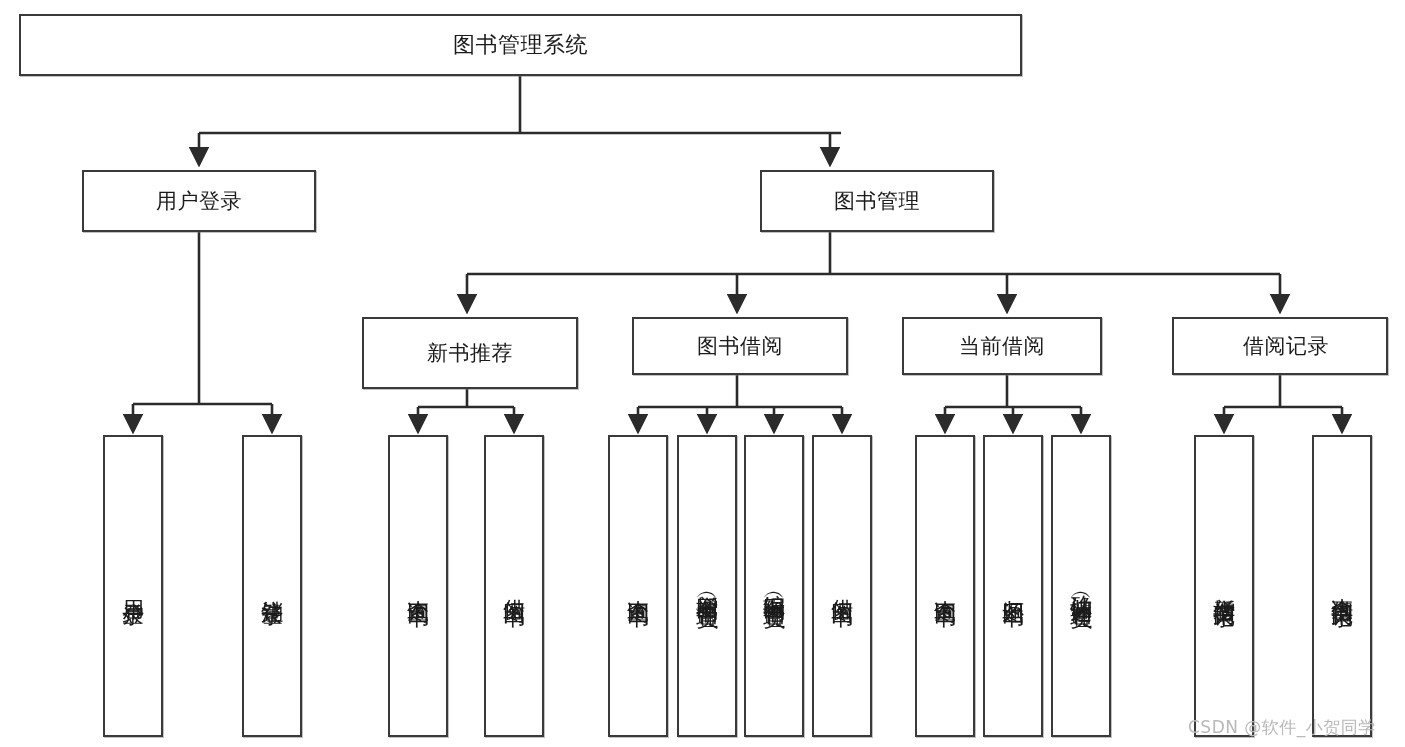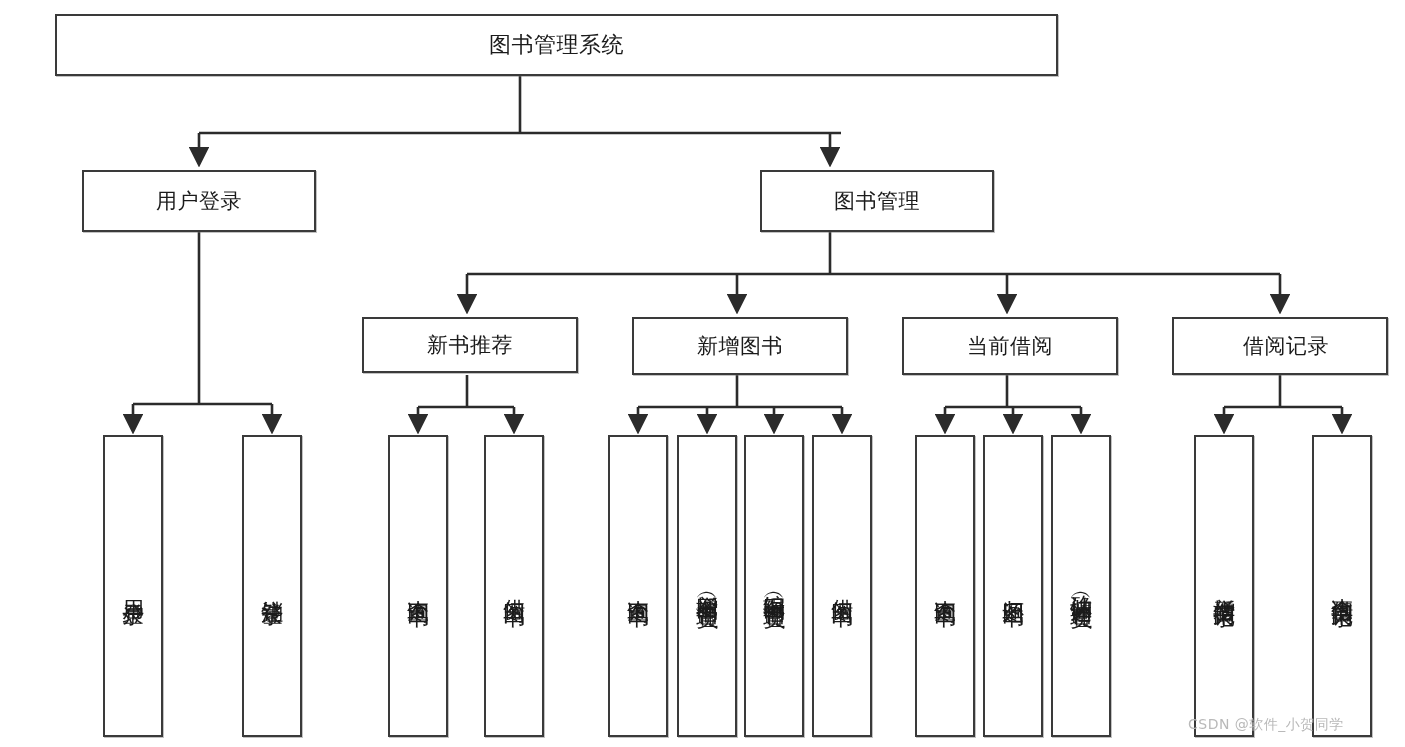--- a/index.html
+++ b/index.html
@@ -31,21 +31,20 @@
     border: 2px solid #3a3a3a;
     background: #ffffff;
     display: flex;
     align-items: center;
     justify-content: center;
     color: #1b1b1b;
     box-shadow: 1px 1px 0 rgba(120,120,120,0.45);
   }
   .node.root {
     border-width: 2px;
-    margin-left: 36px;
   }
   .node .label {
     line-height: 1.18;
     white-space: nowrap;
     letter-spacing: 0.5px;
   }
   .node.horizontal .label {
     font-size: 21px;
   }
   .node.root .label {
@@ -58,21 +57,21 @@
   .node.vertical .label {
     writing-mode: vertical-rl;
     text-orientation: upright;
     font-size: 22px;
     line-height: 1.12;
     letter-spacing: 2px;
     white-space: nowrap;
   }
   .watermark {
     position: absolute;
-    font-size: 14px;
+    font-size: 17px;
     color: #b9b9b9;
     white-space: nowrap;
     letter-spacing: 0.5px;
   }
 </style>
 </head>
 <body>
 
 <div id="canvas">
 
@@ -131,29 +130,29 @@
   </div>
 
   <div class="node horizontal" style="left:82px; top:170px; width:234px; height:62px;">
     <span class="label">用户登录</span>
   </div>
 
   <div class="node horizontal" style="left:712px; top:170px; width:234px; height:62px;margin-left:48px;">
     <span class="label">图书管理</span>
   </div>
 
-  <div class="node horizontal" style="left:362px; top:317px; width:216px; height:56px;">
+  <div class="node horizontal" style="left:362px; top:317px; width:216px; height:72px;">
     <span class="label">新书推荐</span>
   </div>
 
   <div class="node horizontal" style="left:632px; top:317px; width:216px; height:58px;">
-    <span class="label">新增图书</span>
-  </div>
-
-  <div class="node horizontal" style="left:902px; top:317px; width:216px; height:58px;">
+    <span class="label">图书借阅</span>
+  </div>
+
+  <div class="node horizontal" style="left:902px; top:317px; width:200px; height:58px;">
     <span class="label">当前借阅</span>
   </div>
 
   <div class="node horizontal" style="left:1172px; top:317px; width:216px; height:58px;padding-left:12px;">
     <span class="label">借阅记录</span>
   </div>
 
   <div class="node vertical" style="left:103px; top:435px; width:60px; height:302px;">
     <span class="label">用户登录</span>
   </div>

